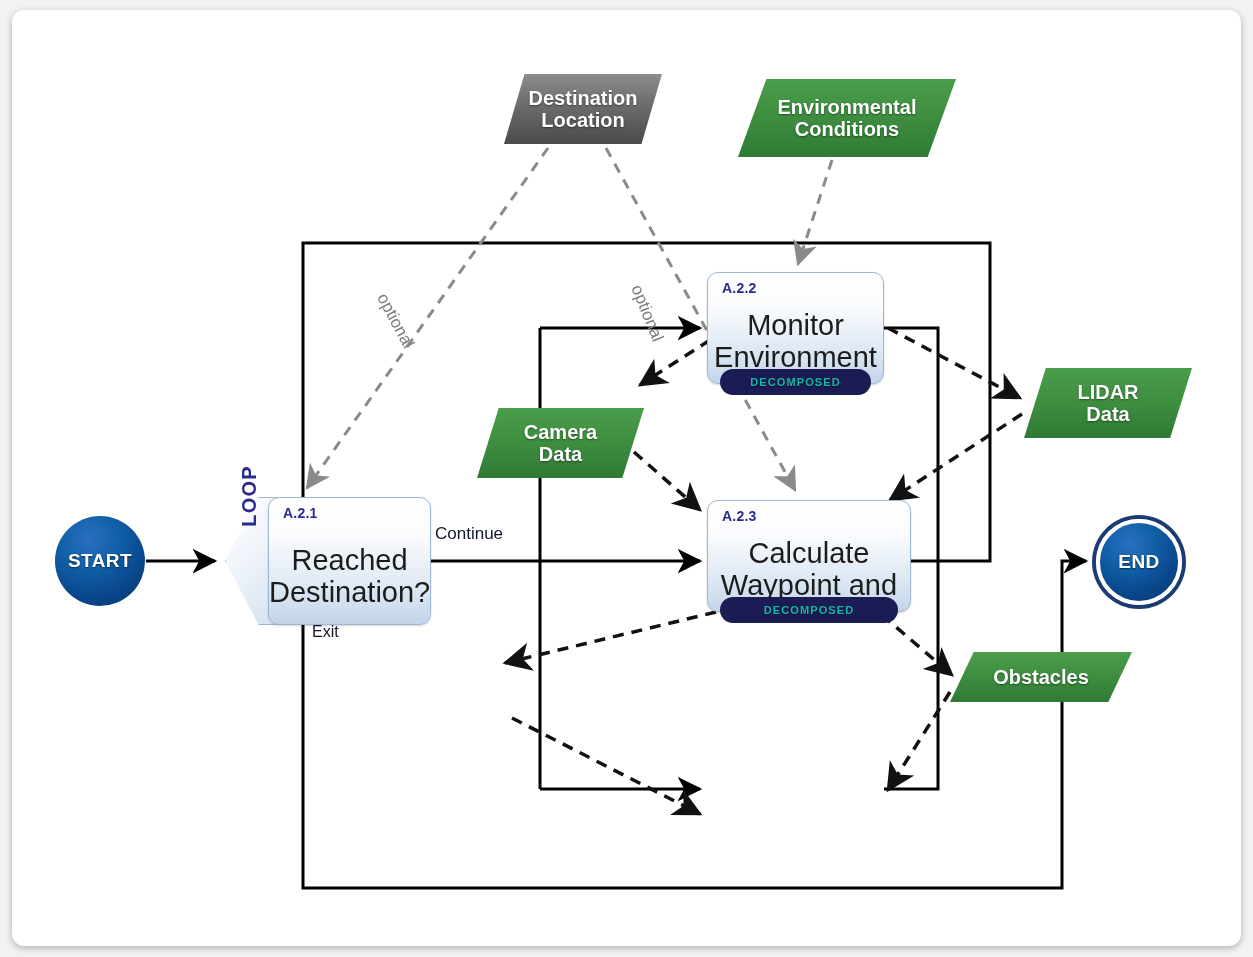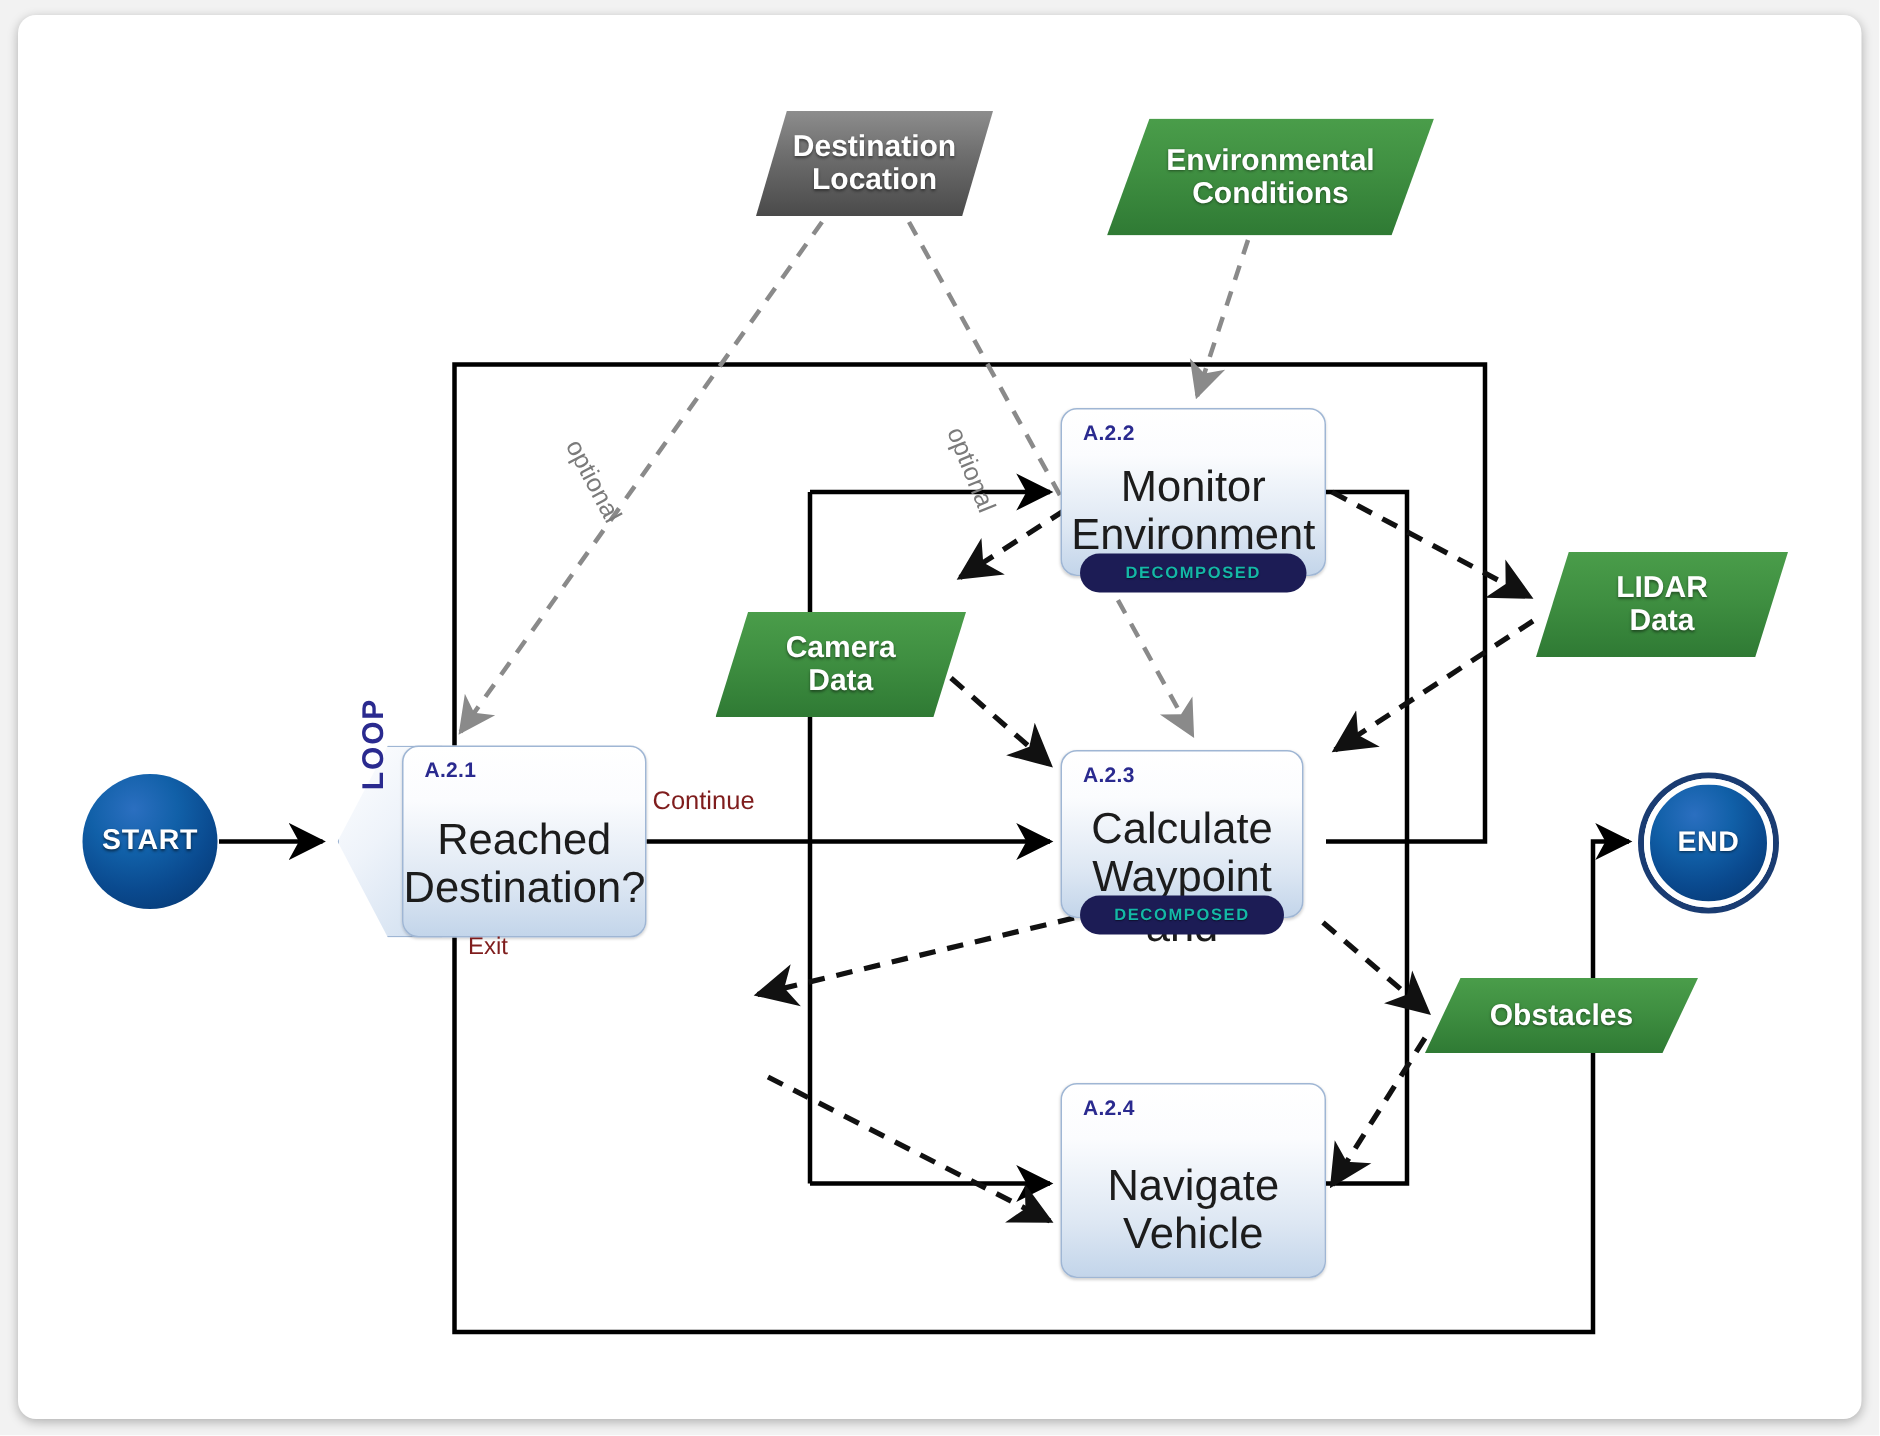--- a/index.html
+++ b/index.html
@@ -89,21 +89,21 @@
     font-weight: bold;
     letter-spacing: 1.1px;
     display: flex; align-items: center; justify-content: center;
     text-shadow: 0 1px 1px rgba(0,0,0,.5);
   }
 
   #node-a21 { left: 268px; top: 497px; width: 163px; height: 128px; }
   #node-a21 .proc-title { top: 46px; }
   #node-a22 { left: 707px; top: 272px; width: 177px; height: 112px; }
   #node-a22 .proc-title { top: 36px; }
-  #node-a23 { left: 707px; top: 500px; width: 162px; height: 112px; }
+  #node-a23 { left: 707px; top: 500px; width: 204px; height: 112px; }
   #node-a23 .proc-title { top: 36px; }
   #node-a24 { left: 707px; top: 722px; width: 177px; height: 130px; }
   #node-a24 .proc-title { top: 52px; }
 
   
   #loop-wing {
     position: absolute;
     left: 225px; top: 497px;
     width: 70px; height: 128px;
     background: linear-gradient(135deg, #ffffff 0%, #eef3fa 45%, #cfdeef 100%);
@@ -144,21 +144,21 @@
   #data-envcond      { left: 738px; top: 79px;  width: 218px; height: 78px; }
   #data-camera       { left: 477px; top: 408px; width: 167px; height: 70px; }
   #data-lidar        { left: 1024px; top: 368px; width: 168px; height: 70px; }
   #data-waypoint     { left: 339px; top: 655px; width: 180px; height: 70px; }
   #data-obstacles    { left: 950px; top: 652px; width: 182px; height: 50px; }
 
   
   .edge-label {
     position: absolute;
     font-size: 17px;
-    color: #7f1d1d;
+    color: #0f172a;
     white-space: nowrap;
   }
   .edge-label.optional {
     color: #7b7b7b;
     font-size: 17px;
   }
   #label-continue { left: 435px; top: 524px; }
   #label-exit     { left: 312px; top: 623px; font-size: 16px; }
   #label-optional-1 {
     left: 390px; top: 290px;
@@ -248,25 +248,20 @@
     <span class="badge-decomposed">DECOMPOSED</span>
   </div>
 
   <div class="process" id="node-a23">
     <span class="proc-id">A.2.3</span>
     <span class="proc-title">Calculate
 Waypoint and</span>
     <span class="badge-decomposed">DECOMPOSED</span>
   </div>
 
-  <div class="process" id="node-a24">
-    <span class="proc-id">A.2.4</span>
-    <span class="proc-title">Navigate
-Vehicle</span>
-  </div>
 
   <div class="data-node data-grey" id="data-destination">Destination
 Location</div>
 
   <div class="data-node data-green" id="data-envcond">Environmental
 Conditions</div>
 
   <div class="data-node data-green" id="data-camera">Camera
 Data</div>
 

